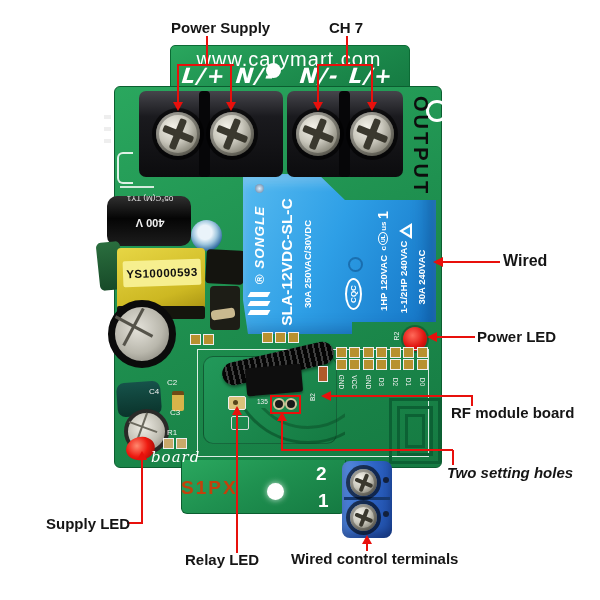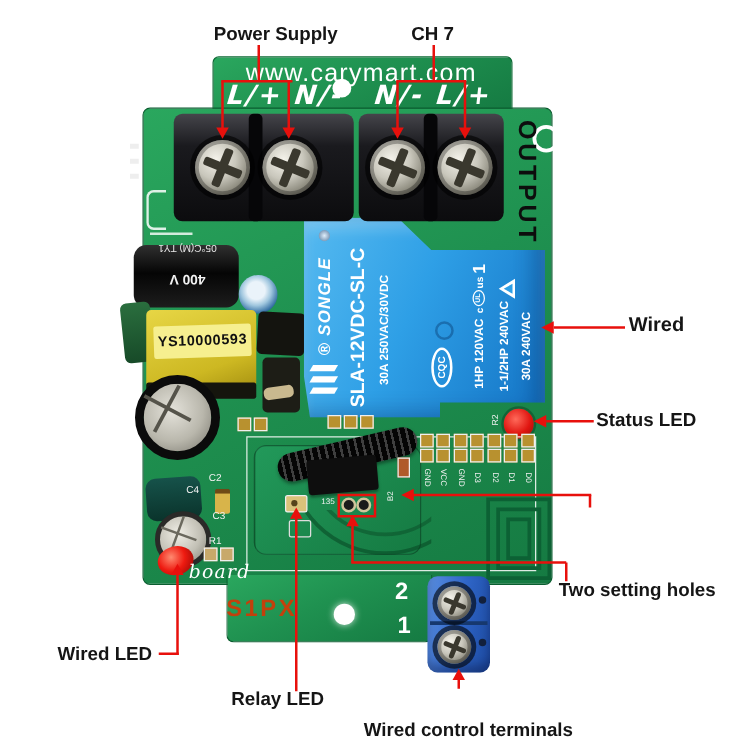--- a/index.html
+++ b/index.html
@@ -238,19 +238,20 @@
 
   <div class="rline" style="left:236px;top:414px;width:2px;height:139px;"></div>
   <div class="arr-u" style="left:232px;top:406px;"></div>
 
   <div class="rline" style="left:366px;top:543px;width:2px;height:8px;"></div>
   <div class="arr-u" style="left:362px;top:535px;"></div>
 
   <div class="lbl" style="left:171px;top:19px;">Power Supply</div>
   <div class="lbl" style="left:329px;top:19px;">CH 7</div>
   <div class="lbl" style="left:503px;top:252px;font-size:16px;">Wired</div>
-  <div class="lbl" style="left:477px;top:328px;">Status LED</div>
-  <div class="lbl" style="left:447px;top:464px;">Two setting holes</div>
-  <div class="lbl" style="left:46px;top:515px;">Wired LED</div>
+  <div class="lbl" style="left:477px;top:328px;">Power LED</div>
+  <div class="lbl" style="left:451px;top:404px;">RF module board</div>
+  <div class="lbl" style="left:447px;top:464px;font-style:italic;">Two setting holes</div>
+  <div class="lbl" style="left:46px;top:515px;">Supply LED</div>
   <div class="lbl" style="left:185px;top:551px;">Relay LED</div>
-  <div class="lbl" style="left:291px;top:576px;">Wired control terminals</div>
+  <div class="lbl" style="left:291px;top:550px;">Wired control terminals</div>
 
 </div>
 
 </body></html>

